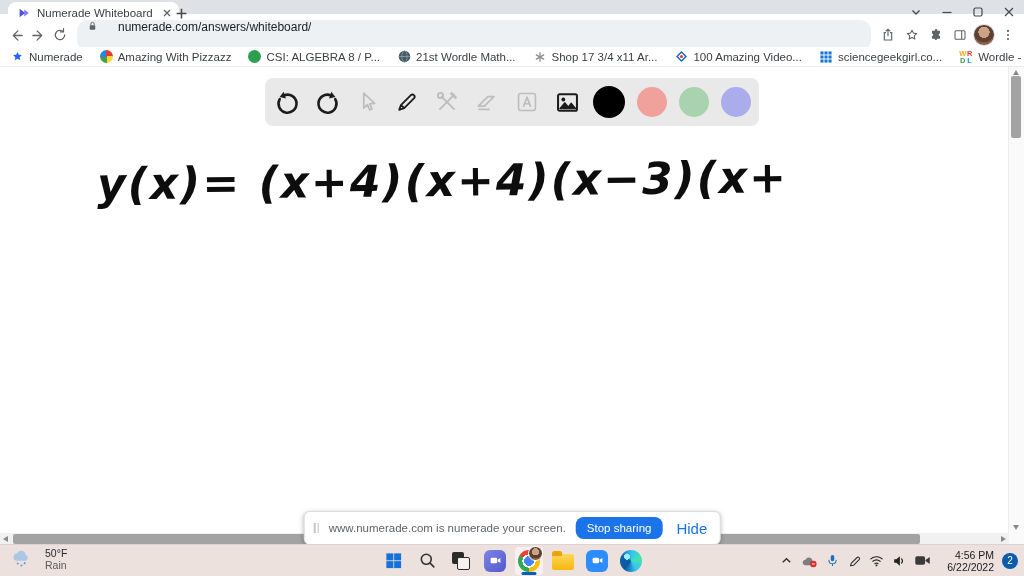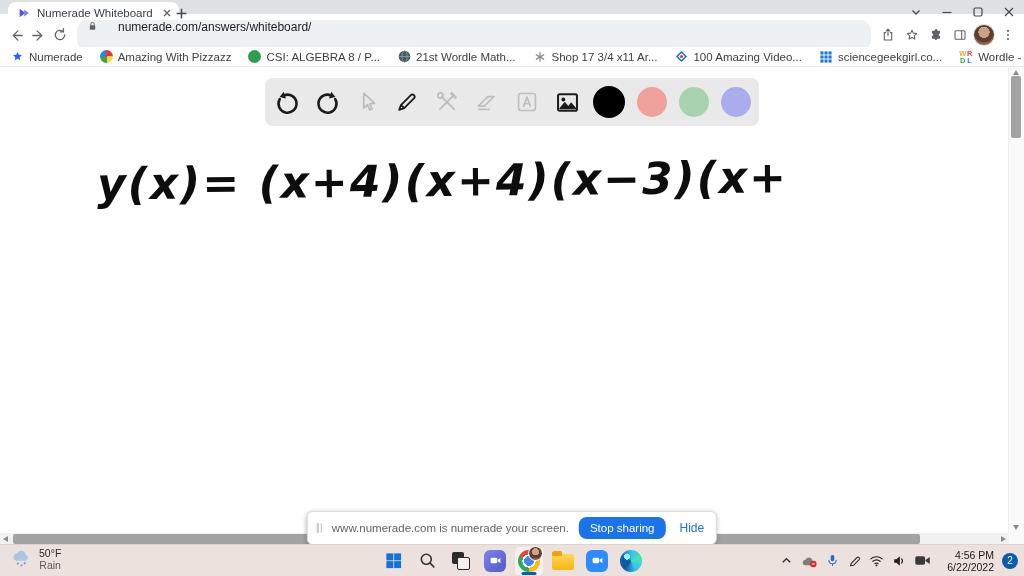--- a/index.html
+++ b/index.html
@@ -56,24 +56,24 @@
   .arr.right{right:3px;top:3px;border-top:3.5px solid transparent;border-bottom:3.5px solid transparent;border-left:5px solid #8a8a8a;}
   .corner{position:absolute;right:0;top:466px;width:15px;height:12px;background:#fafafa;}
   
   .sharebar{position:absolute;left:50%;top:444px;transform:translateX(-50%);background:#fff;
             border:1px solid #dadce0;border-radius:6px;box-shadow:0 1px 4px rgba(0,0,0,.25);
             display:flex;align-items:center;gap:10px;padding:5px 8px 5px 9px;white-space:nowrap;}
   .drag-handle{display:flex;gap:2px;}
   .drag-handle i{display:block;width:1.5px;height:10px;background:#c4c4c4;}
   .share-msg{font-size:11.5px;color:#5f6368;}
   .stop-btn{background:#1a73e8;color:#fff;font-size:11.5px;border:none;border-radius:8px;padding:5px 11px;cursor:pointer;}
-  .hide-btn{background:none;border:none;color:#1a73e8;font-size:12px;padding:2px 4px;cursor:pointer;}
+  .hide-btn{background:none;border:none;color:#1a73e8;font-size:15px;padding:2px 4px;cursor:pointer;}
   
   .taskbar{position:absolute;left:0;right:0;bottom:0;height:31px;background:#ece1dd;border-top:1px solid rgba(0,0,0,.06);}
-  .weather{position:absolute;left:9px;top:2px;display:flex;align-items:center;gap:6px;text-align:center;}
+  .weather{position:absolute;left:9px;top:2px;display:flex;align-items:center;gap:12px;}
   .weather-txt{font-size:10.5px;line-height:12px;color:#2b2b2b;}
   .tb-center{position:absolute;left:50%;top:1px;transform:translateX(-50%);display:flex;align-items:center;gap:6px;height:29px;}
   .tb-ico{position:relative;width:28px;height:28px;display:flex;align-items:center;justify-content:center;border-radius:4px;}
   .tb-ico.active{background:rgba(255,255,255,.55);}
   .tb-ico.active::after{content:"";position:absolute;bottom:0;left:50%;transform:translateX(-50%);
                         width:15px;height:3px;border-radius:2px;background:#005fb8;}
   .chrome-ball{width:22px;height:22px;border-radius:50%;
      background:radial-gradient(circle,#4285f4 0 31%,#fff 32% 42%,rgba(0,0,0,0) 43%),
                 conic-gradient(from 300deg,#ea4335 0 120deg,#fbbc05 120deg 240deg,#34a853 240deg 360deg);}
   .mini-avatar{position:absolute;top:-1px;right:0px;width:13px;height:13px;border-radius:50%;border:1px solid #fff;

